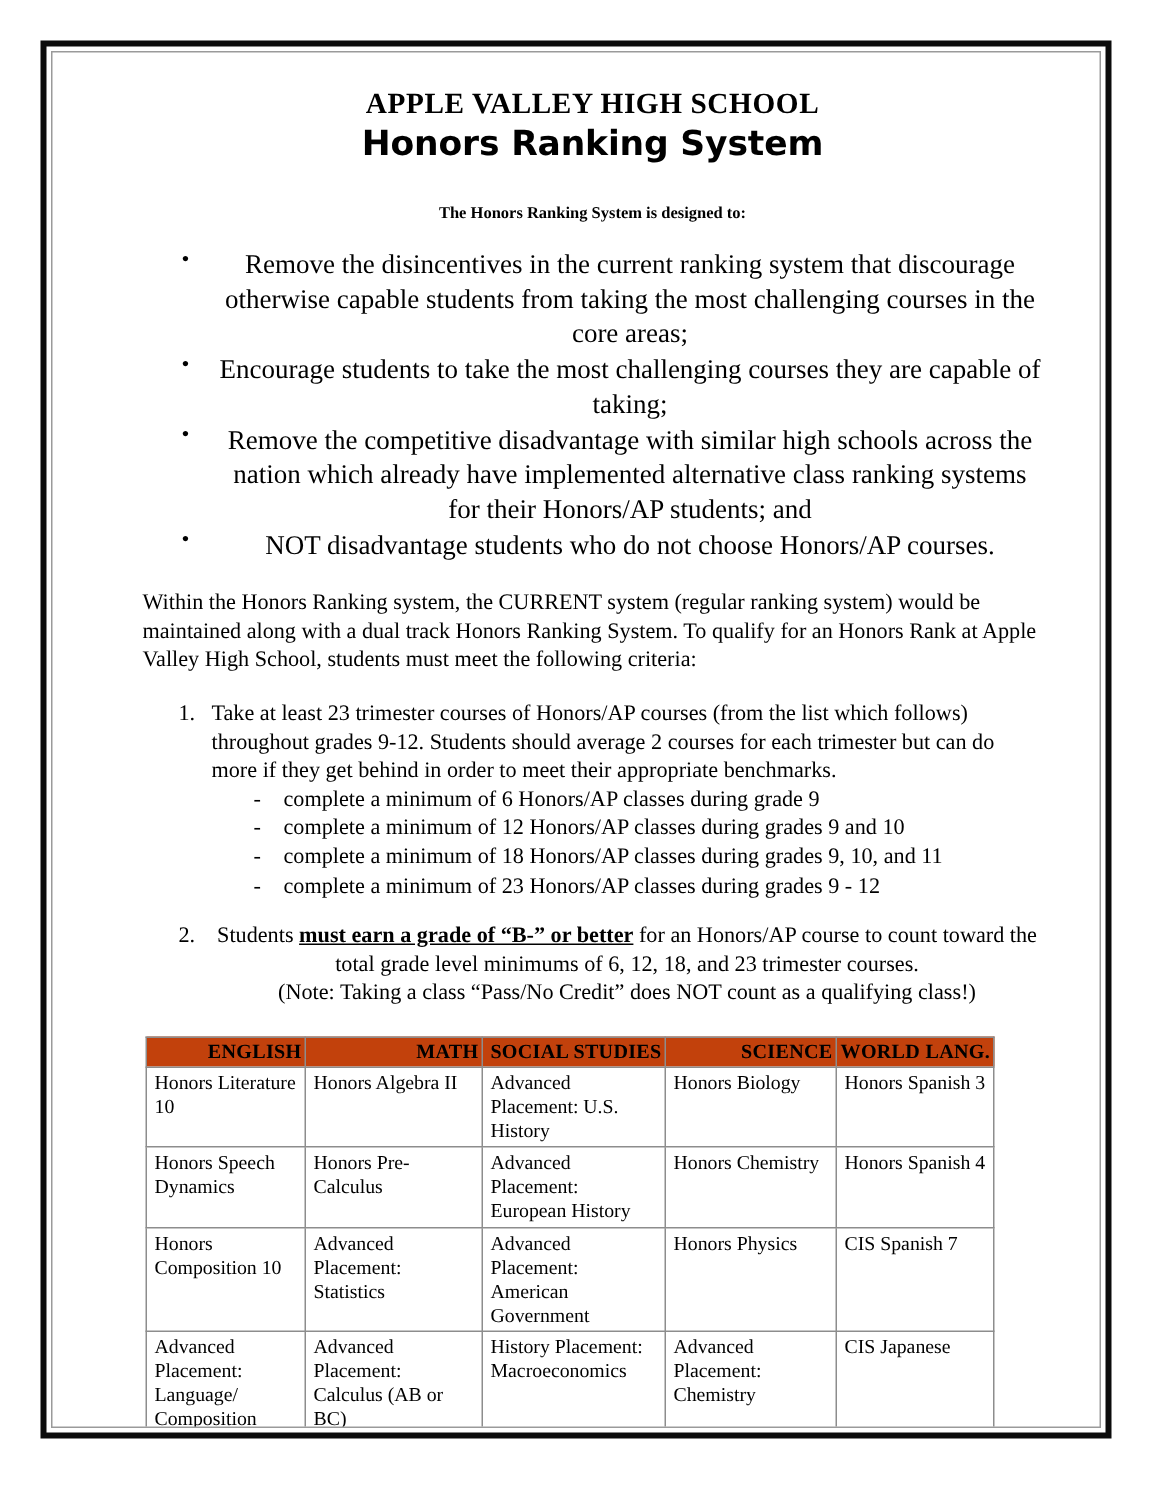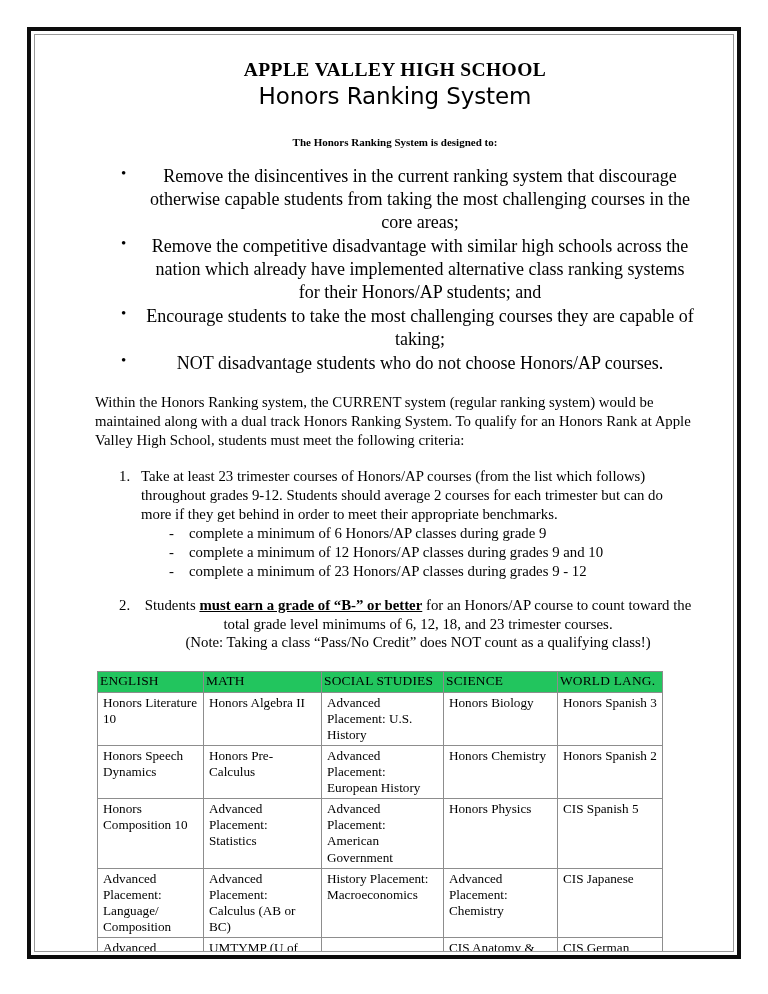--- a/index.html
+++ b/index.html
@@ -42,21 +42,21 @@
     font-family: "Liberation Serif", "DejaVu Serif", serif;
     font-weight: bold;
     font-size: 19.5px;
     letter-spacing: 0.4px;
     margin: 0;
     line-height: 1.25;
   }
   .doc-subtitle {
     text-align: center;
     font-family: "DejaVu Sans", "Liberation Sans", sans-serif;
-    font-weight: normal;
+    font-weight: bold;
     font-size: 23px;
     letter-spacing: -0.1px;
     margin: 1px 0 0 0;
     line-height: 1.2;
   }
   .doc-lead {
     text-align: center;
     font-weight: bold;
     font-size: 11px;
     margin: 25px 0 0 0;
@@ -141,23 +141,23 @@
     border: 1px solid #8d8d8d;
     vertical-align: top;
     padding: 2px 4px 2px 5px;
     font-size: 13.2px;
     line-height: 1.22;
     font-weight: normal;
     text-align: left;
     height: 17px;
   }
   table.courses th.hdr {
-    background: #22c55e;
-    text-align: left;
-    font-weight: normal;
+    background: #c2410c;
+    text-align: right;
+    font-weight: bold;
     font-size: 13.4px;
     letter-spacing: 0.2px;
     padding: 1px 2px 2px 2px;
     height: 16px;
   }
   td.blank { }
   .col-eng   { width: 106px; }
   .col-math  { width: 118px; }
   .col-ss    { width: 122px; }
   .col-sci   { width: 114px; }
@@ -171,33 +171,34 @@
 <div class="page-frame">
   <div class="page-frame-inner">
     <div class="page-content">
 
       <h1 class="doc-title">APPLE VALLEY HIGH SCHOOL</h1>
       <h2 class="doc-subtitle">Honors Ranking System</h2>
       <p class="doc-lead">The Honors Ranking System is designed to:</p>
 
       <ul class="bullets">
         <li>Remove the disincentives in the current ranking system that discourage otherwise capable students from taking the most challenging courses in the core areas;</li>
+        <li>Encourage students to take the most challenging courses they are capable of taking;</li>
         <li>Remove the competitive disadvantage with similar high schools across the nation which already have implemented alternative class ranking systems for their Honors/AP students; and</li>
-        <li>Encourage students to take the most challenging courses they are capable of taking;</li>
         <li>NOT disadvantage students who do not choose Honors/AP courses.</li>
       </ul>
 
       <p class="para">Within the Honors Ranking system, the CURRENT system (regular ranking system) would be maintained along with a dual track Honors Ranking System.  To qualify for an Honors Rank at Apple Valley High School, students must meet the following criteria:</p>
 
       <ol class="numlist">
         <li>
           <span>Take at least 23 trimester courses of Honors/AP courses (from the list which follows) throughout grades 9-12.  Students should average 2 courses for each trimester but can do more if they get behind in order to meet their appropriate benchmarks.</span>
           <ul class="dashes">
             <li>complete a minimum of 6 Honors/AP classes during grade 9</li>
             <li>complete a minimum of 12 Honors/AP classes during grades 9 and 10</li>
+            <li>complete a minimum of 18 Honors/AP classes during grades 9, 10, and 11</li>
             <li>complete a minimum of 23 Honors/AP classes during grades 9 - 12</li>
           </ul>
         </li>
         <li style="margin-top:14px;text-align:center;">
           <span>Students </span><span class="u-bold">must earn a grade of “B-” or better</span><span> for an Honors/AP course to count toward the total grade level minimums of 6, 12, 18, and 23 trimester courses.</span>
           <span class="nowrap-note">(Note: Taking a class “Pass/No Credit” does NOT count as a qualifying class!)</span>
         </li>
       </ol>
 
       <table class="courses">
@@ -223,28 +224,28 @@
             <td>Honors Algebra II</td>
             <td>Advanced Placement: U.S. History</td>
             <td>Honors Biology</td>
             <td>Honors Spanish 3</td>
           </tr>
           <tr class="r-tall">
             <td>Honors Speech Dynamics</td>
             <td>Honors Pre-Calculus</td>
             <td>Advanced Placement: European History</td>
             <td>Honors Chemistry</td>
-            <td>Honors Spanish 2</td>
+            <td>Honors Spanish 4</td>
           </tr>
           <tr class="r-tall">
             <td>Honors Composition 10</td>
             <td>Advanced Placement: Statistics</td>
             <td>Advanced Placement: American Government</td>
             <td>Honors Physics</td>
-            <td>CIS  Spanish 5</td>
+            <td>CIS  Spanish 7</td>
           </tr>
           <tr class="r-tall3">
             <td>Advanced Placement: Language/ Composition</td>
             <td>Advanced Placement: Calculus (AB or BC)</td>
             <td>History Placement: Macroeconomics</td>
             <td>Advanced Placement: Chemistry</td>
             <td>CIS Japanese</td>
           </tr>
           <tr class="r-tall3">
             <td>Advanced Placement: Literature/ Composition</td>

